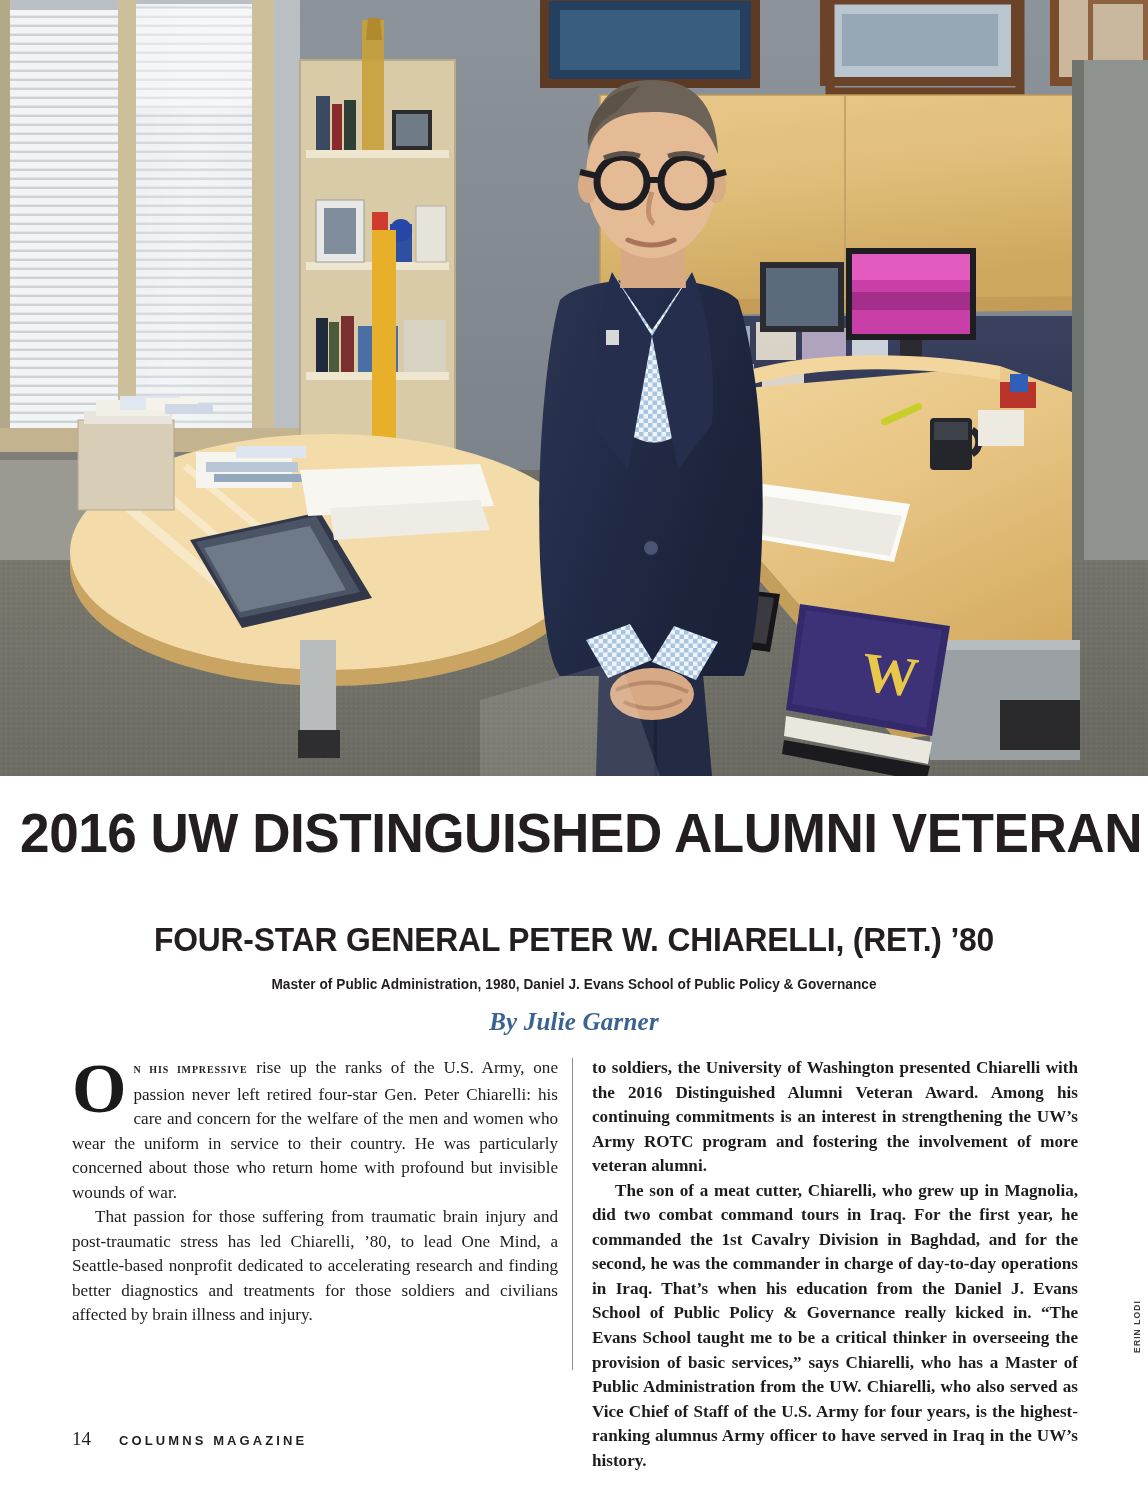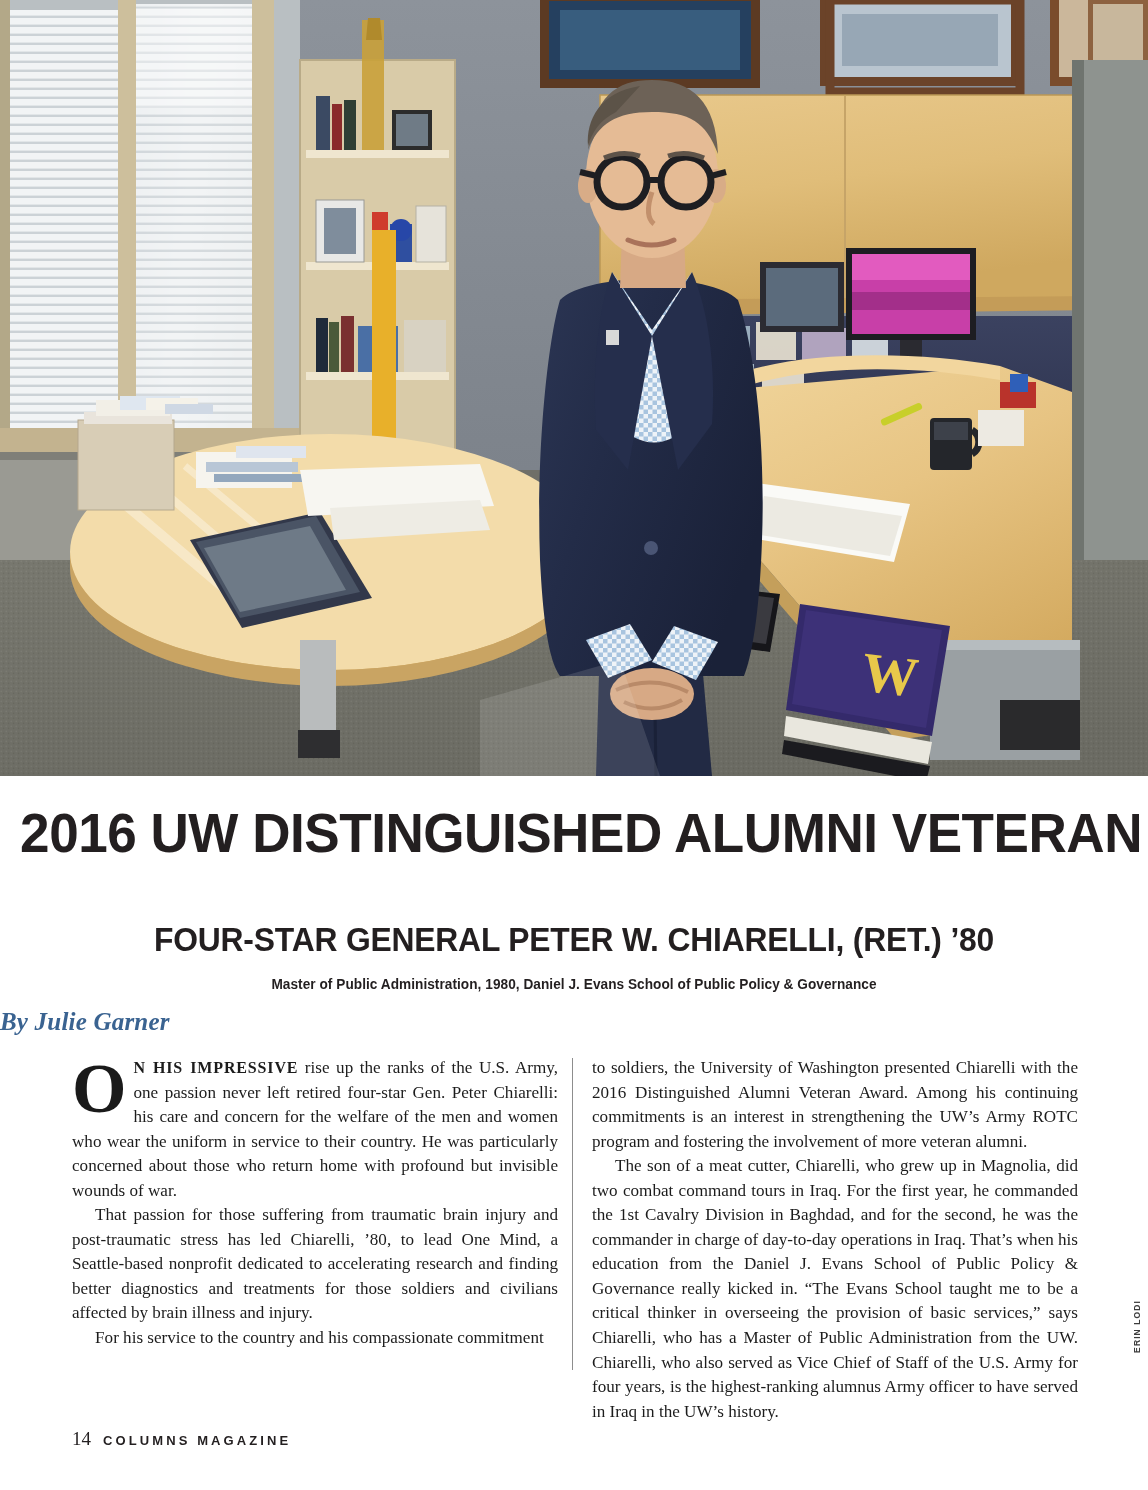--- a/index.html
+++ b/index.html
@@ -89,20 +89,21 @@
     padding-top: 20px;
     white-space: nowrap;
   }
 
   
   .byline {
     position: absolute;
     left: 0;
     top: 1008px;
     width: 1148px;
+    text-align: center;
     font-family: "Liberation Serif", serif;
     font-style: italic;
     font-weight: 700;
     font-size: 25px;
     color: #3a6391;
     letter-spacing: 0.2px;
   }
 
   
   .columns {
@@ -117,21 +118,21 @@
     top: 0;
     width: 486px;
     font-size: 17.1px;
     line-height: 24.55px;
     text-align: justify;
     text-justify: inter-word;
     hyphens: none;
     color: #1c1c1c;
   }
   .col-left  { left: 0; }
-  .col-right { left: 520px; }
+  .col-right { left: 520px; font-weight: bold; }
 
   .col-rule {
     position: absolute;
     left: 500px;
     top: 2px;
     width: 1px;
     height: 312px;
     background: #8d8d8d;
   }
 
@@ -144,32 +145,32 @@
     font-family: "Liberation Serif", serif;
     font-weight: 700;
     font-size: 70px;
     line-height: 0.78;
     padding: 5px 7px 0 0;
     margin-top: 1px;
     color: #1a1a1a;
   }
   .smallcaps {
     font-weight: 700;
-    font-size: 16px;
+    font-size: 10px;
     letter-spacing: 0.85px;
   }
 
   
   .footer {
     position: absolute;
     left: 72px;
     top: 1428px;
     display: flex;
     align-items: baseline;
-    gap: 12px;
+    gap: 28px;
   }
   .folio {
     font-family: "Liberation Serif", serif;
     font-size: 19px;
     color: #231f20;
   }
   .mag-name {
     font-family: "Liberation Sans", sans-serif;
     font-size: 13px;
     font-weight: 700;
@@ -457,21 +458,20 @@
 </div>
 
 <div class="byline">By Julie Garner</div>
 
 <div class="columns">
   <div class="col-rule"></div>
 
   <div class="col col-left">
     <p class="first"><span class="dropcap">O</span><span class="smallcaps">N HIS IMPRESSIVE</span><span> rise up the ranks of the U.S. Army, one passion never left retired four-star Gen. Peter Chiarelli: his care and concern for the welfare of the men and women who wear the uniform in service to their country. He was particularly concerned about those who return home with profound but invisible wounds of war.</span></p>
     <p>That passion for those suffering from traumatic brain injury and post-traumatic stress has led Chiarelli, ’80, to lead One Mind, a Seattle-based nonprofit dedicated to accelerating research and finding better diagnostics and treatments for those soldiers and civilians affected by brain illness and injury.</p>
-    <p>For his service to the country and his compassionate commitment</p>
   </div>
 
   <div class="col col-right">
     <p class="nofirstindent">to soldiers, the University of Washington presented Chiarelli with the 2016 Distinguished Alumni Veteran Award. Among his continuing commitments is an interest in strengthening the UW’s Army ROTC program and fostering the involvement of more veteran alumni.</p>
     <p>The son of a meat cutter, Chiarelli, who grew up in Magnolia, did two combat command tours in Iraq. For the first year, he commanded the 1st Cavalry Division in Baghdad, and for the second, he was the commander in charge of day-to-day operations in Iraq. That’s when his education from the Daniel J. Evans School of Public Policy &amp; Governance really kicked in. “The Evans School taught me to be a critical thinker in overseeing the provision of basic services,” says Chiarelli, who has a Master of Public Administration from the UW. Chiarelli, who also served as Vice Chief of Staff of the U.S. Army for four years, is the highest-ranking alumnus Army officer to have served in Iraq in the UW’s history.</p>
   </div>
 </div>
 
 <div class="footer">
   <span class="folio">14</span>

